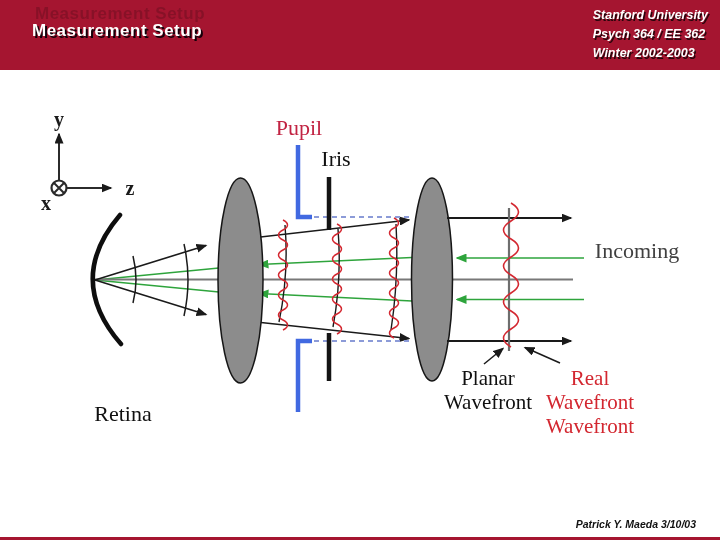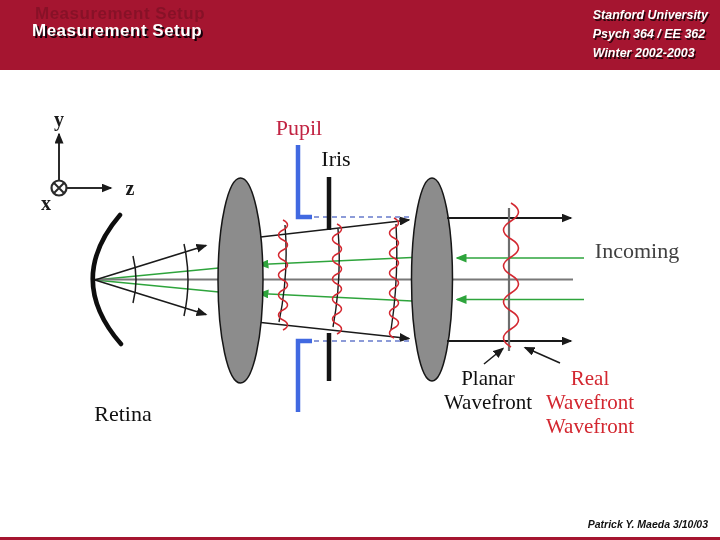--- a/index.html
+++ b/index.html
@@ -21,21 +21,21 @@
   }
   .header-course {
     position:absolute; right:12px; top:6px; 
     font-family:"Liberation Sans", sans-serif;
     font-size:12.5px; font-weight:bold; font-style:italic; color:#ffffff;
     line-height:19px; white-space:nowrap;
     text-shadow: 1.5px 1.5px 0 rgba(0,0,0,0.75);
   }
   
   .footer-credit {
-    position:absolute; right:12px; top:518px;
+    position:absolute; right:24px; top:518px;
     font-family:"Liberation Sans", sans-serif;
     font-size:10.5px; font-weight:bold; font-style:italic; color:#111111;
     white-space:nowrap;
   }
   .bottom-bar {
     position:absolute; left:0; bottom:0; width:720px; height:3px;
     background:#A51530;
   }
   
   .diagram-svg { position:absolute; left:0; top:0; }

